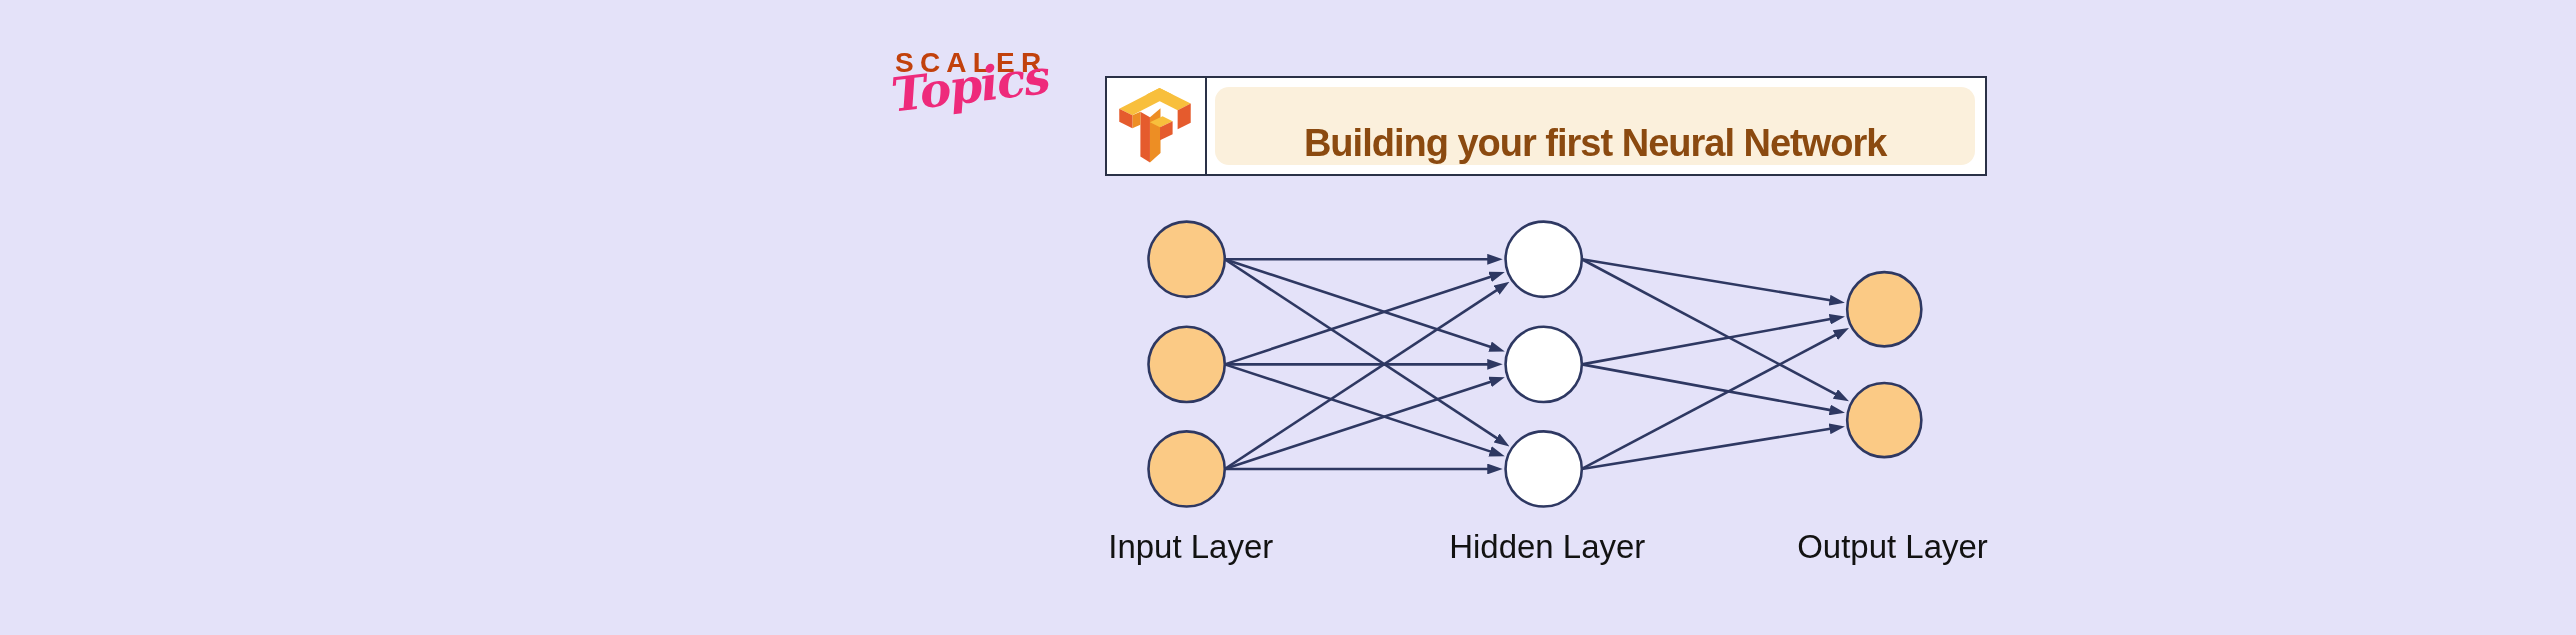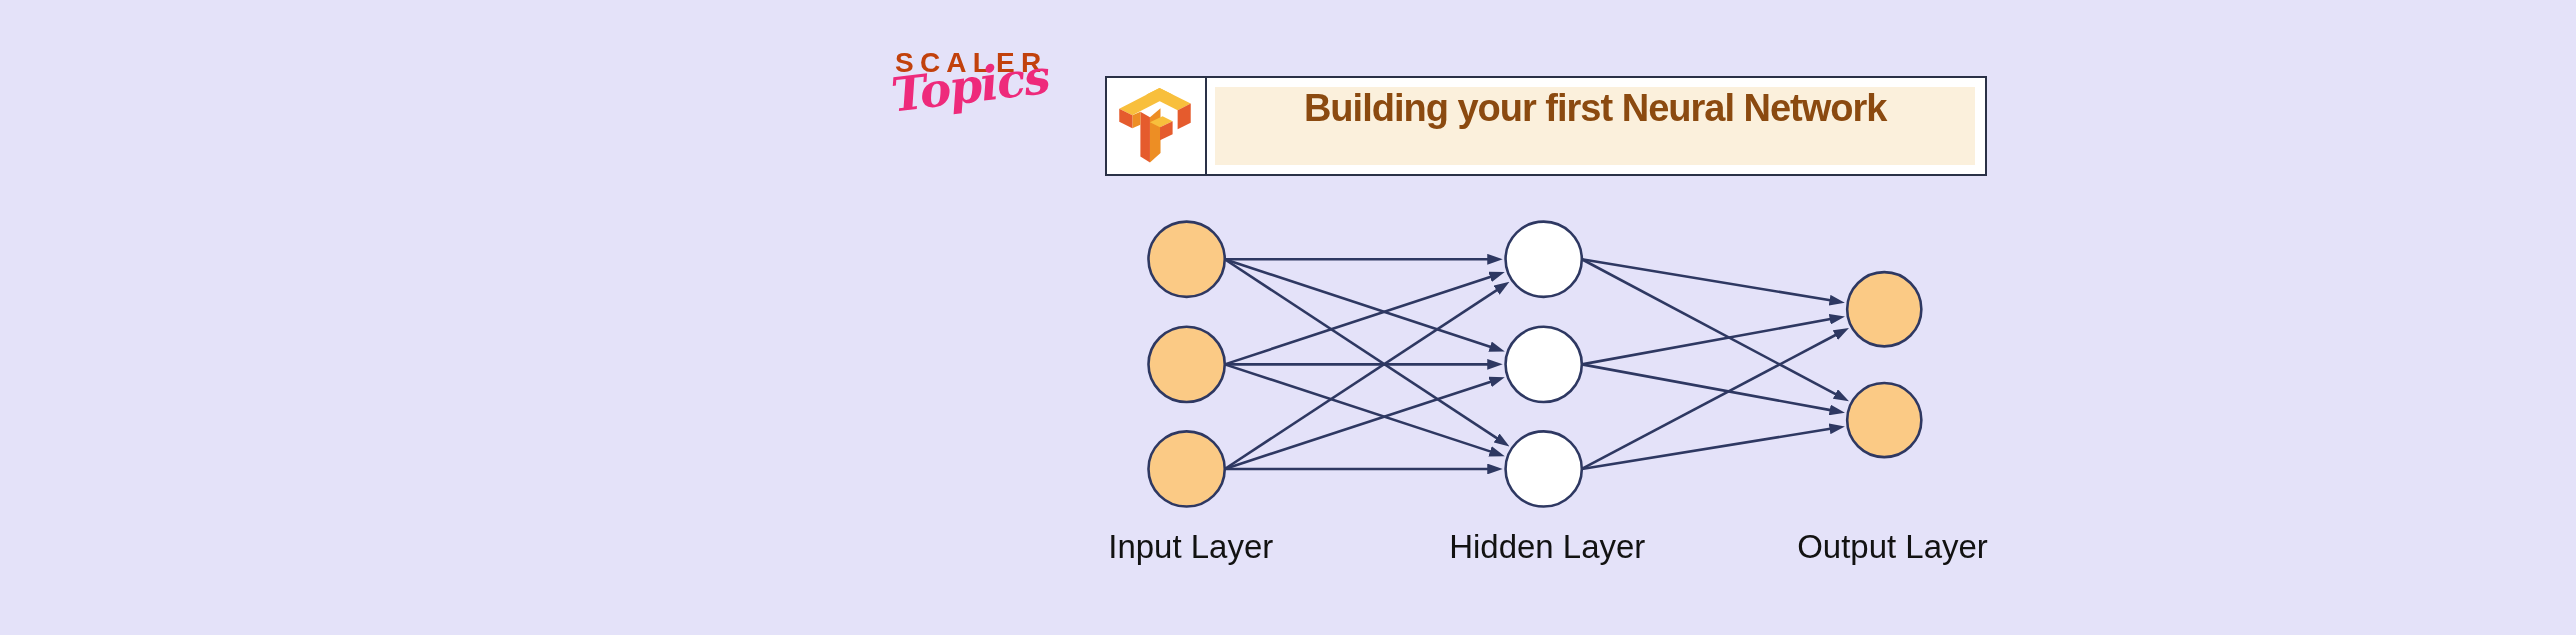--- a/index.html
+++ b/index.html
@@ -12,21 +12,21 @@
   .brand-topics{font-family:"DejaVu Serif",serif;font-style:italic;font-weight:700;
                 font-size:47px;line-height:1.0;margin-top:-5.2px;margin-left:-6.2px;
                 transform:rotate(-7deg);transform-origin:left top;letter-spacing:-1.5px;}
 
   
   .title-box{position:absolute;left:1105px;top:76px;width:882px;height:100px;
              box-sizing:border-box;border:2.6px solid #2a3147;background:#fff;display:flex;}
   .tf-cell{width:100px;box-sizing:border-box;border-right:2.6px solid #2a3147;
            display:flex;align-items:center;justify-content:center;flex:none;}
   .tf-cell svg{width:78px;height:78px;display:block;}
-  .title-panel{flex:1;margin:9.3px 9.8px 9.3px 8.2px;display:flex;align-items:flex-start;justify-content:center;}
+  .title-panel{flex:1;margin:9.3px 9.8px 9.3px 8.2px;display:flex;align-items:flex-end;justify-content:center;border-radius:14px;}
   .title-text{font-weight:700;font-size:38px;letter-spacing:-1px;white-space:nowrap;}
 
   
   .network{position:absolute;left:0;top:0;width:3092px;height:636px;}
 </style>
 </head>
 <body style="background: rgb(228, 226, 249);">
 
 <div class="banner" style="background: rgb(228, 226, 249);">
 

